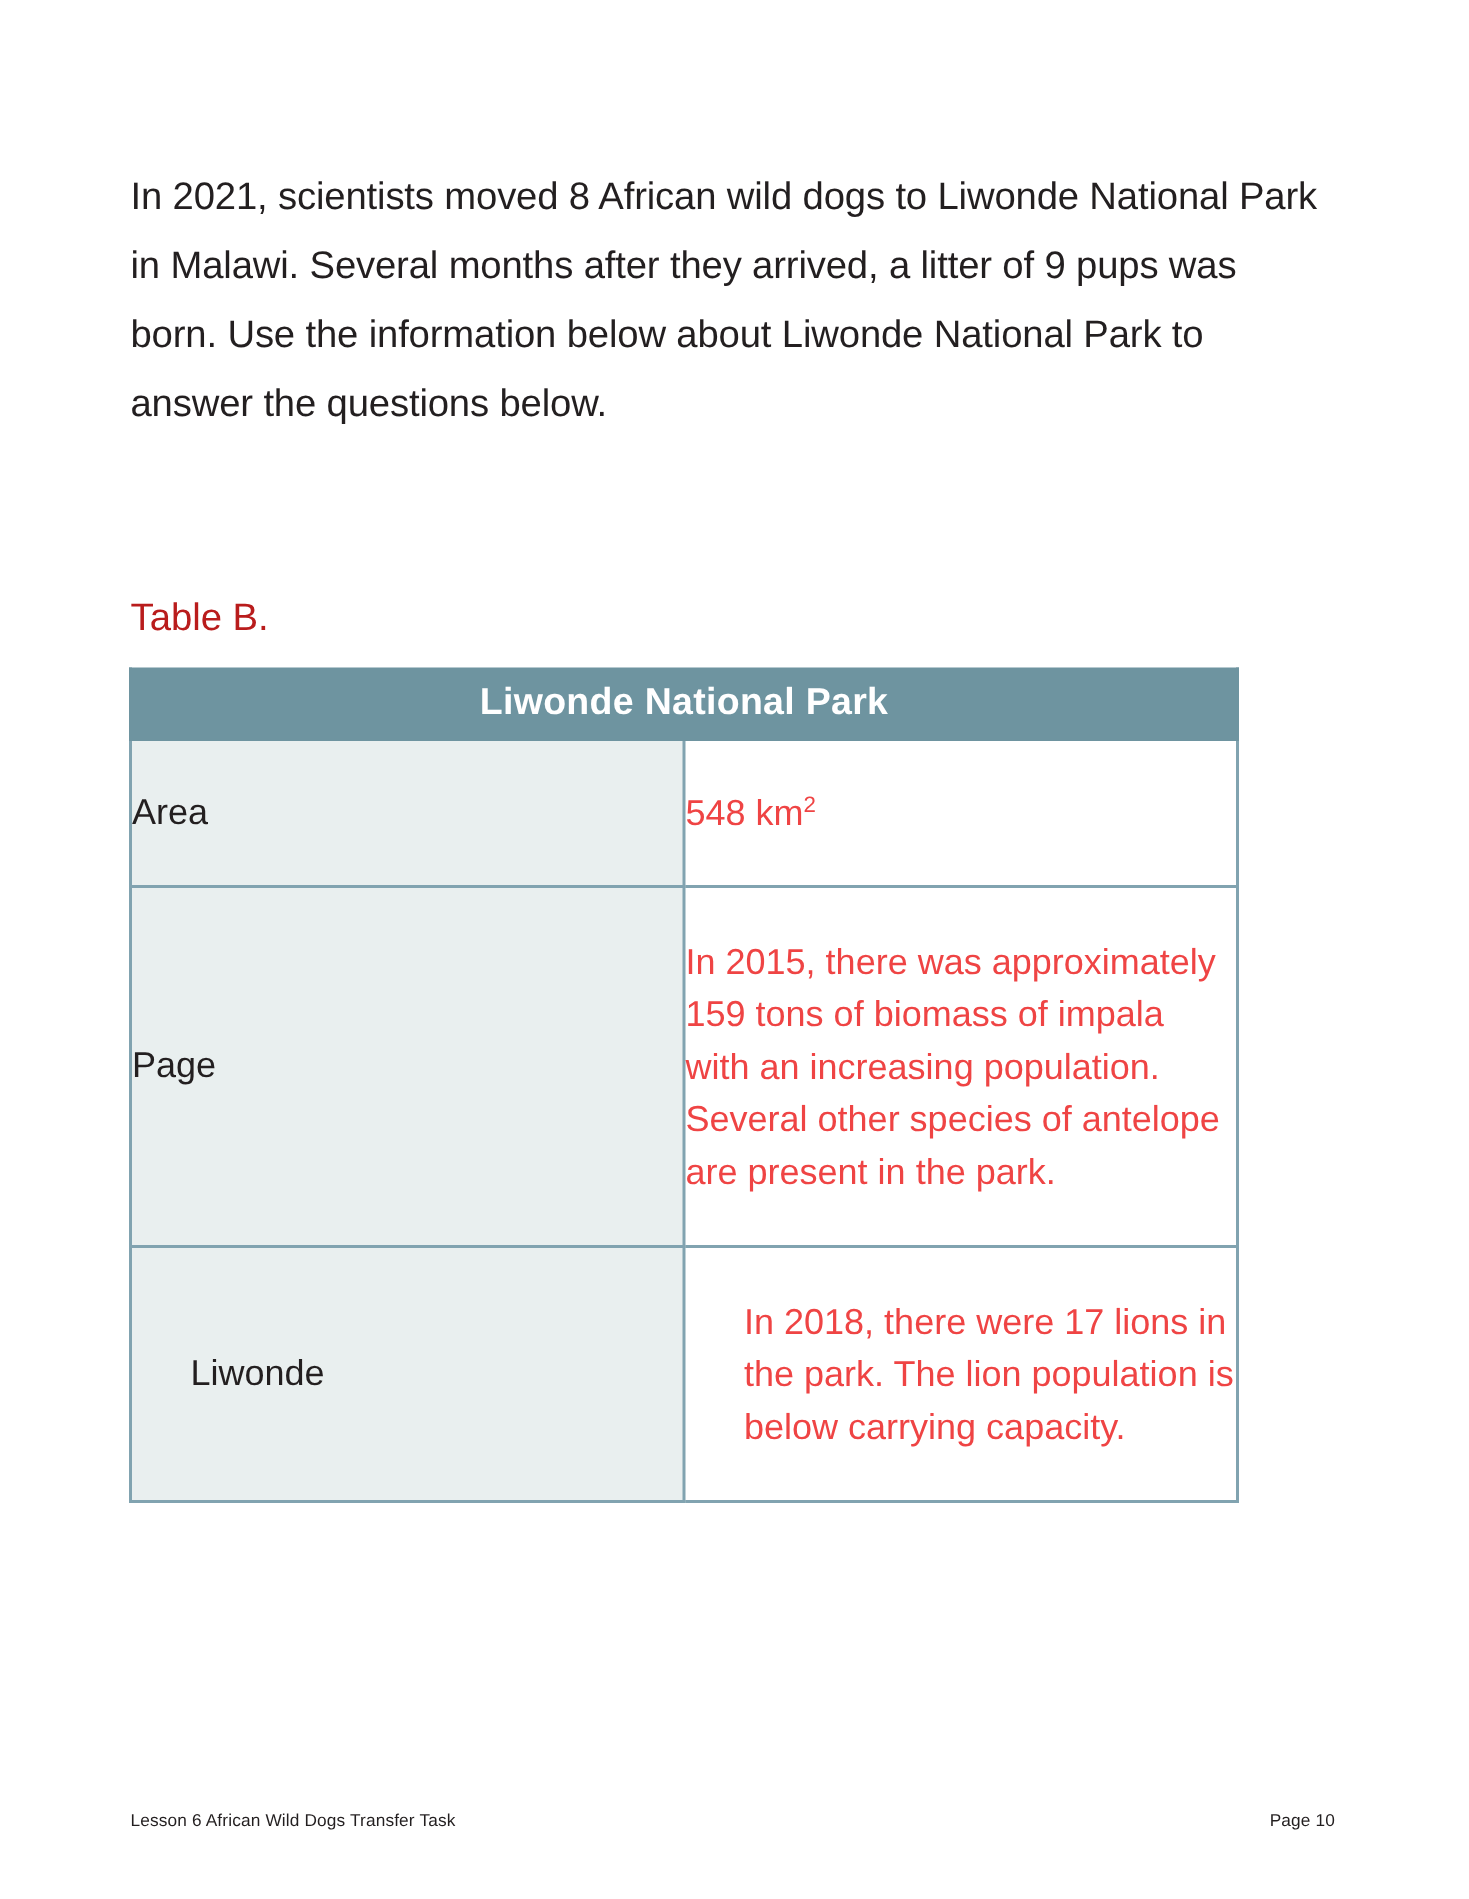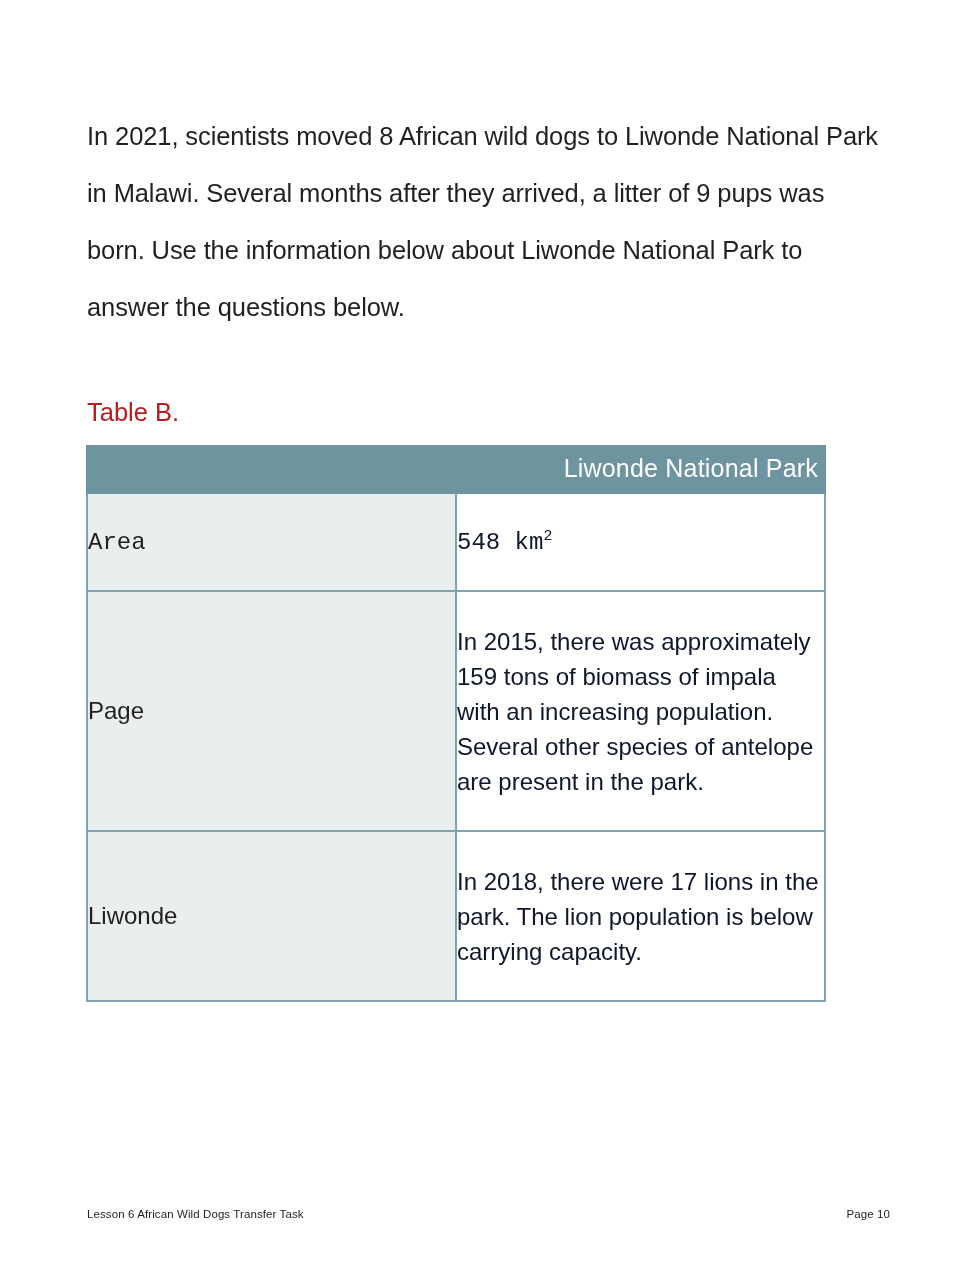--- a/index.html
+++ b/index.html
@@ -23,21 +23,21 @@
     height: 1266px;
   }
 
   
   .intro {
     position: absolute;
     left: 87px;
     top: 82px;
     width: 800px;
     font-size: 25.5px;
-    line-height: 57px;
+    line-height: 46px;
     letter-spacing: -0.1px;
     color: #231f20;
     font-weight: 400;
     white-space: pre-wrap;
   }
 
   
   .table-caption {
     position: absolute;
     left: 87px;
@@ -58,50 +58,50 @@
   }
   .park-table td, .park-table th {
     border: 2px solid #81a3b0;
     padding: 0;
     vertical-align: middle;
   }
 
   .park-table thead th {
     background: #6e94a0;
     color: #ffffff;
-    font-weight: 400;
+    font-weight: 700;
     font-size: 25px;
     letter-spacing: 0.2px;
-    text-align: right;
+    text-align: center;
     height: 42px;
     padding: 0 6px 3px 6px;
     border-color: #6e94a0;
   }
 
   .col-label {
     width: 153px;
     background: #e9efef;
     font-size: 24px;
     color: #231f20;
     padding: 6px 0 6px 12px;
   }
   .col-value {
     background: #ffffff;
     font-size: 24px;
     line-height: 35px;
-    color: #0f172a;
+    color: #ef4444;
     padding: 10px 16px 10px 14px;
   }
 
   .row-area .col-label,
-  .row-area .col-value { height: 96px; font-family: Liberation Mono, monospace; }
+  .row-area .col-value { height: 96px; }
   .row-prey .col-label,
   .row-prey .col-value { height: 238px; }
   .row-predator .col-label,
-  .row-predator .col-value { height: 168px; }
+  .row-predator .col-value { height: 168px; padding-left: 39px; }
 
   .val-wrap { display: block; }
   sup {
     font-size: 0.62em;
     vertical-align: super;
     line-height: 0;
   }
 
   
   .footer {

